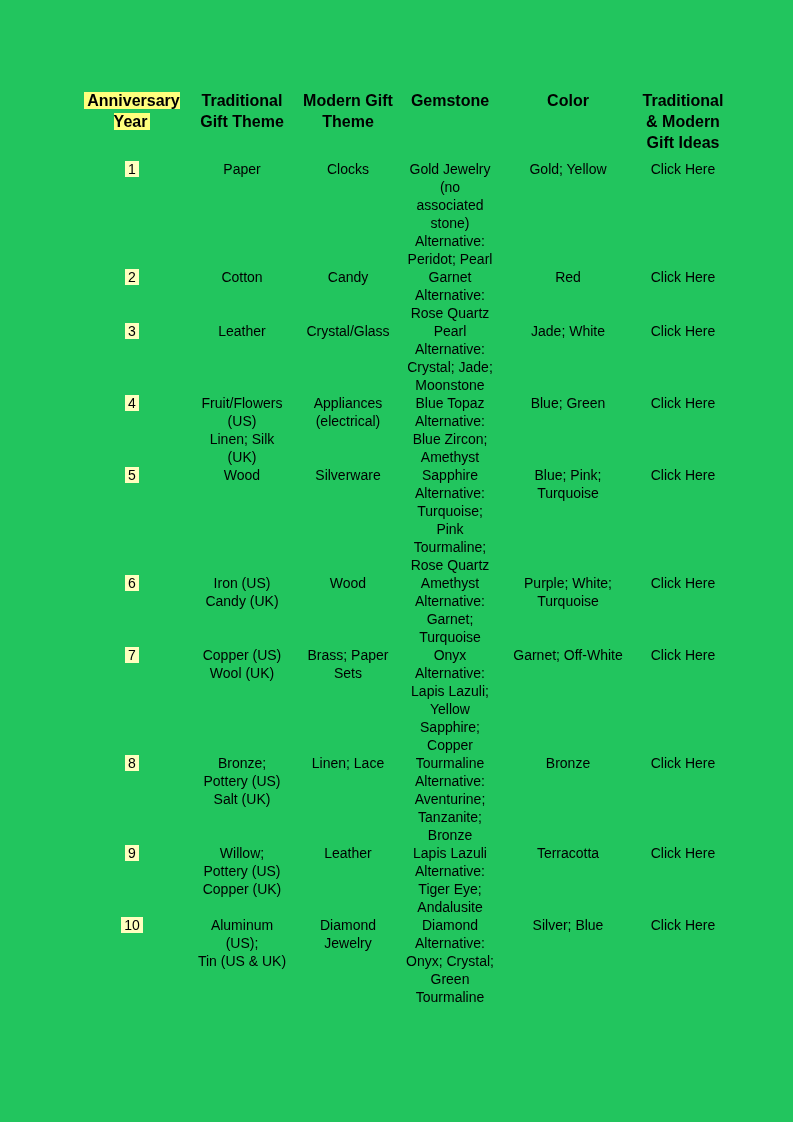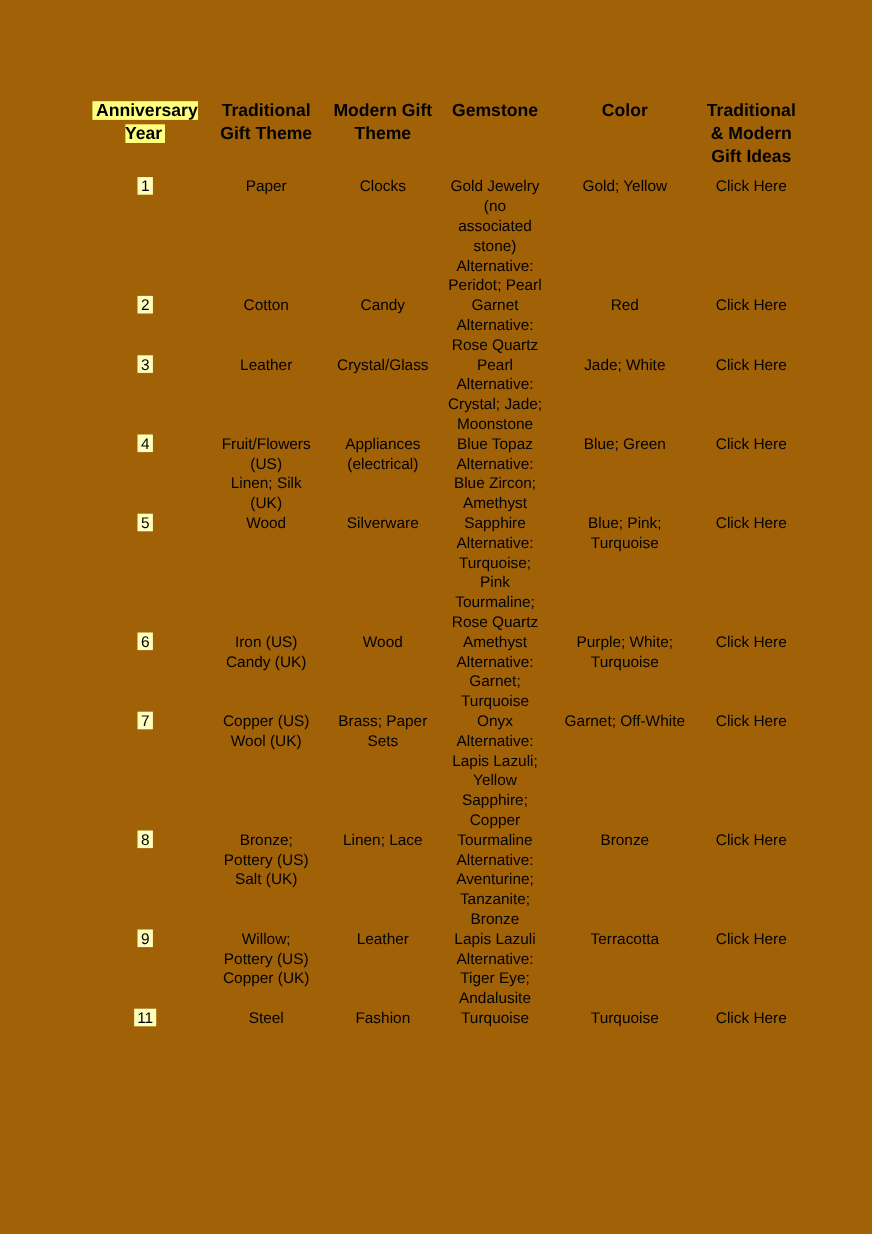--- a/index.html
+++ b/index.html
@@ -11,21 +11,21 @@
     height: 1122px;
     background: #ffffff;
     font-family: "Liberation Sans", sans-serif;
     color: #000000;
     -webkit-font-smoothing: none;
   }
   .page {
     position: relative;
     width: 793px;
     height: 1122px;
-    background: #a16207;
+    background: #22c55e;
     overflow: hidden;
   }
   table.gift-table {
     position: absolute;
     left: 77px;
     top: 90px;
     width: 654px;
     border-collapse: collapse;
     table-layout: fixed;
   }
@@ -207,22 +207,29 @@
 Copper (UK)</td>
           <td>Leather</td>
           <td>Lapis Lazuli
 Alternative:
 Tiger Eye;
 Andalusite</td>
           <td>Terracotta</td>
           <td class="link-cell">Click Here</td>
         </tr>
         <tr>
-          <td><span class="hl hl-pale">11</span></td>
-          <td>Steel</td>
-          <td>Fashion</td>
-          <td>Turquoise</td>
-          <td>Turquoise</td>
+          <td><span class="hl hl-pale">10</span></td>
+          <td>Aluminum
+(US);
+Tin (US &amp; UK)</td>
+          <td>Diamond
+Jewelry</td>
+          <td>Diamond
+Alternative:
+Onyx; Crystal;
+Green
+Tourmaline</td>
+          <td>Silver; Blue</td>
           <td class="link-cell">Click Here</td>
         </tr>
       </tbody>
   </table>
 </div>
 
 </body></html>

